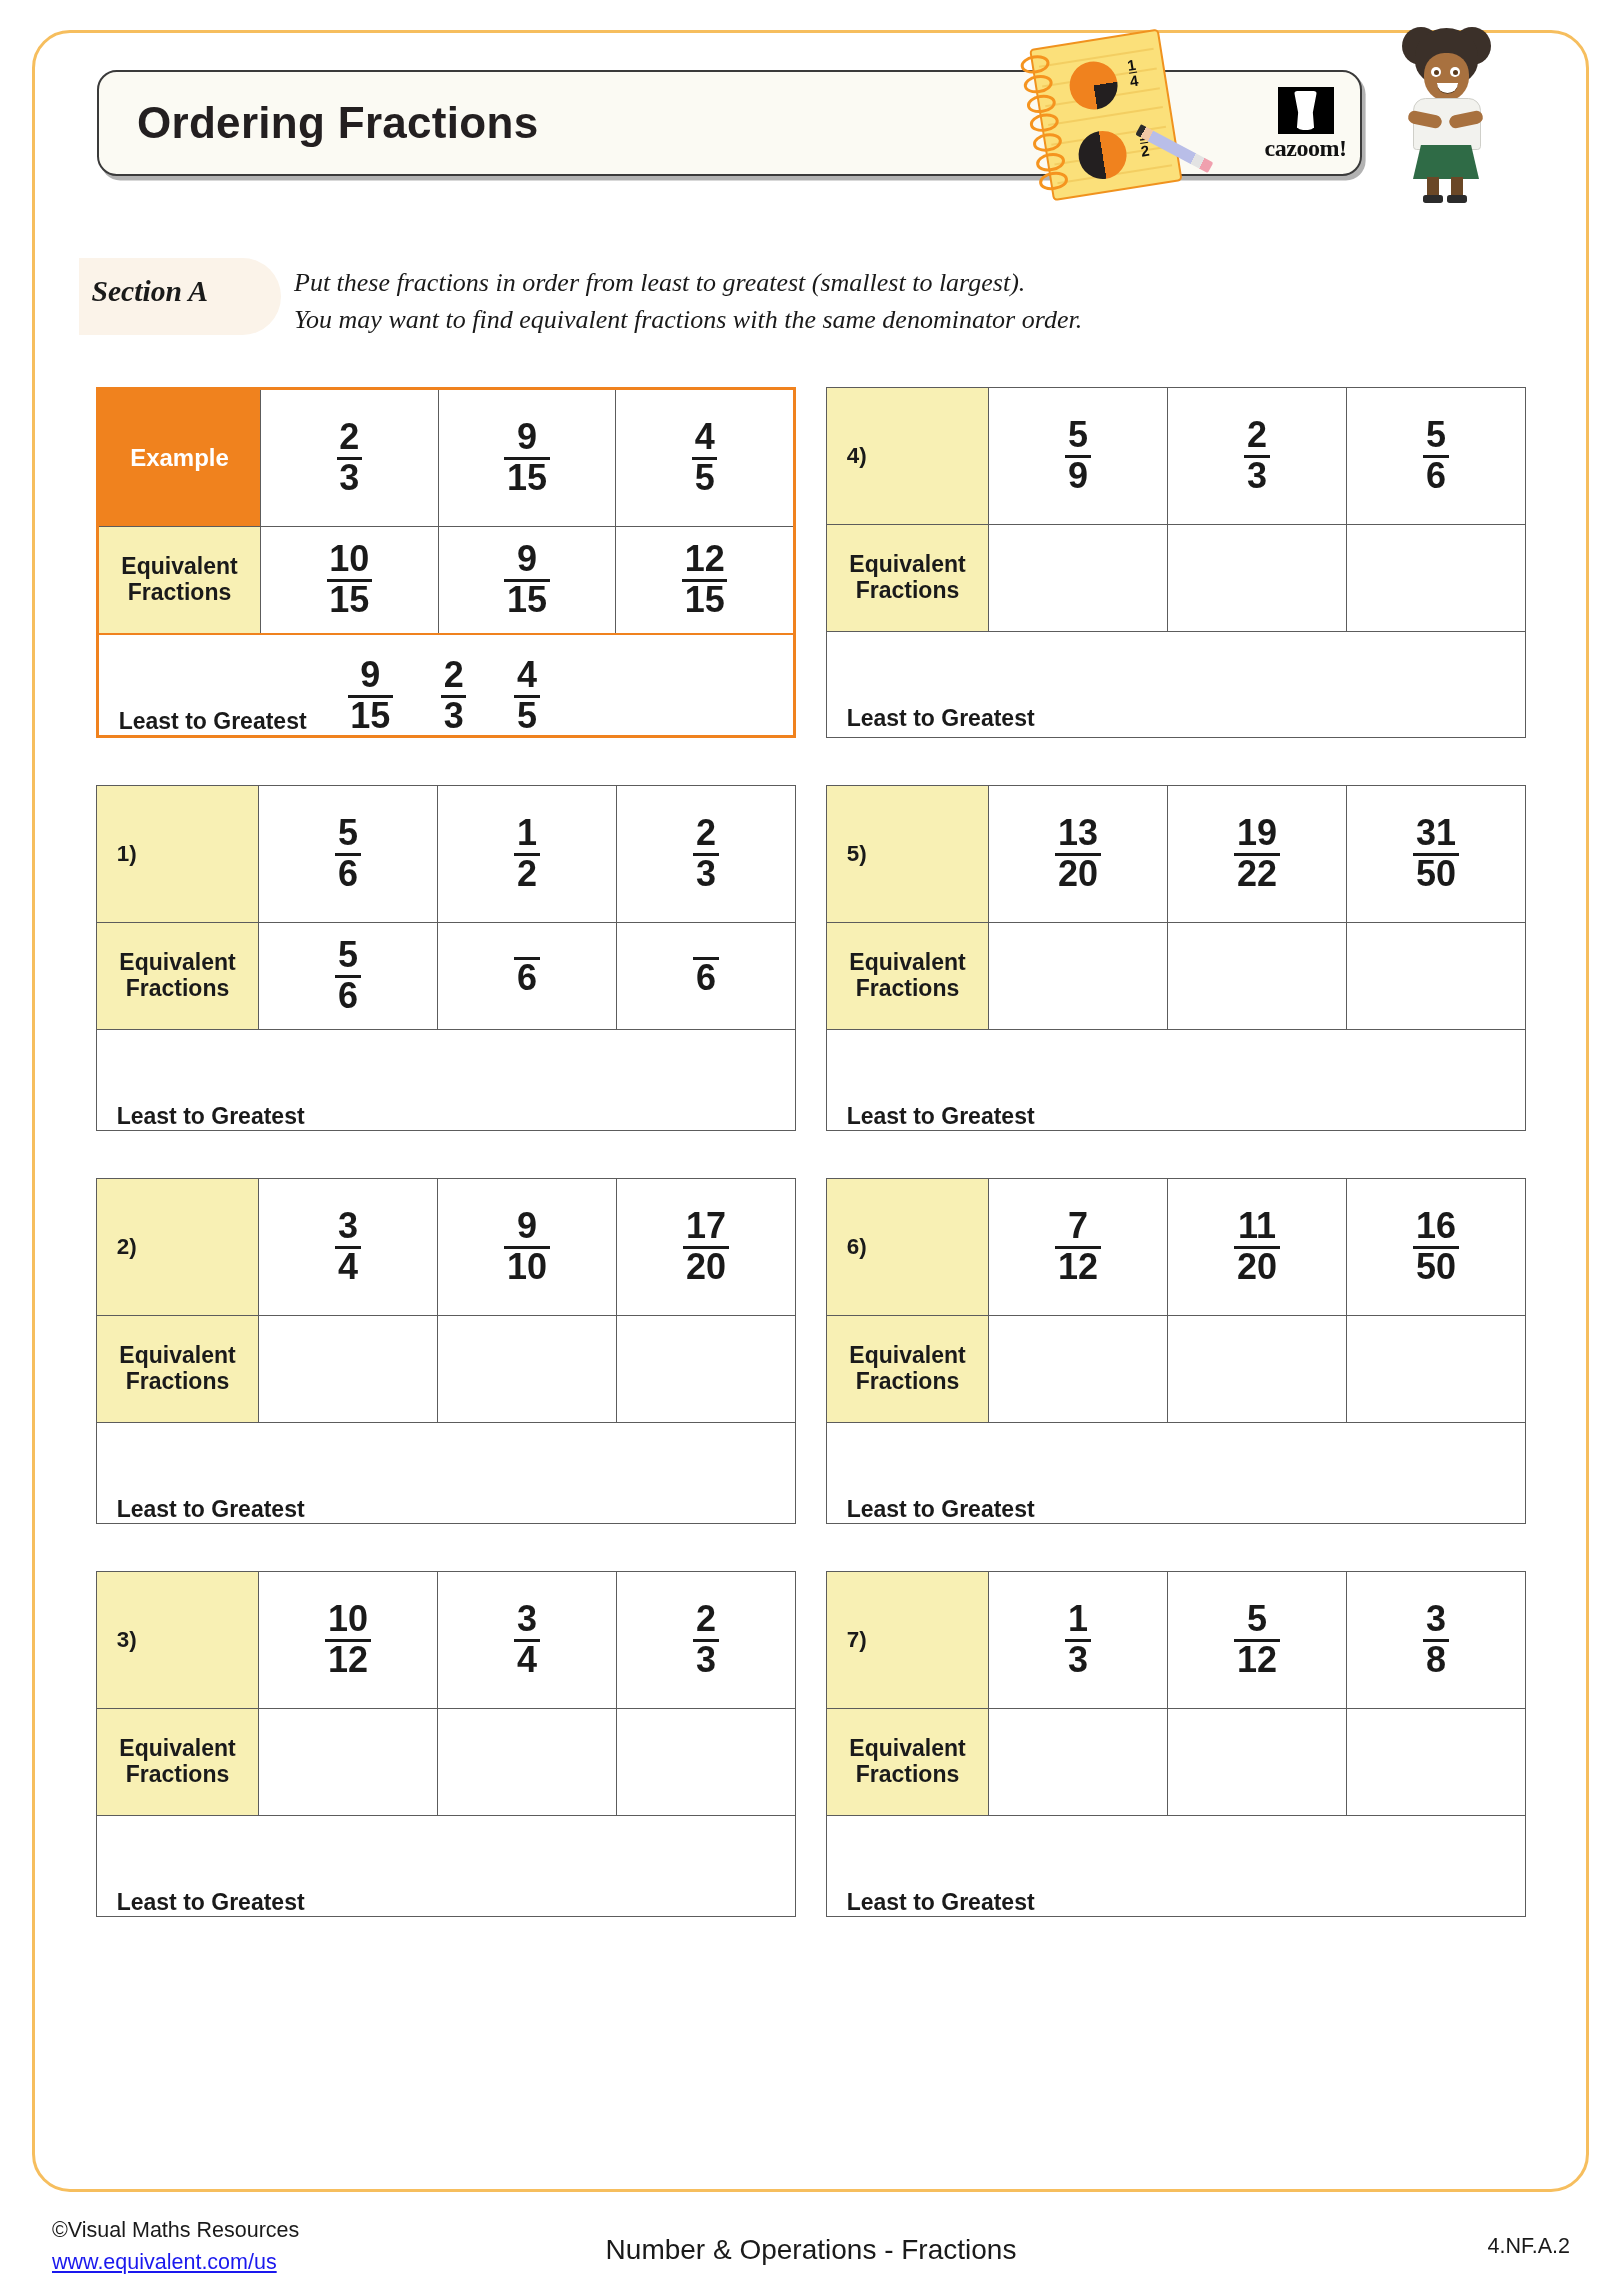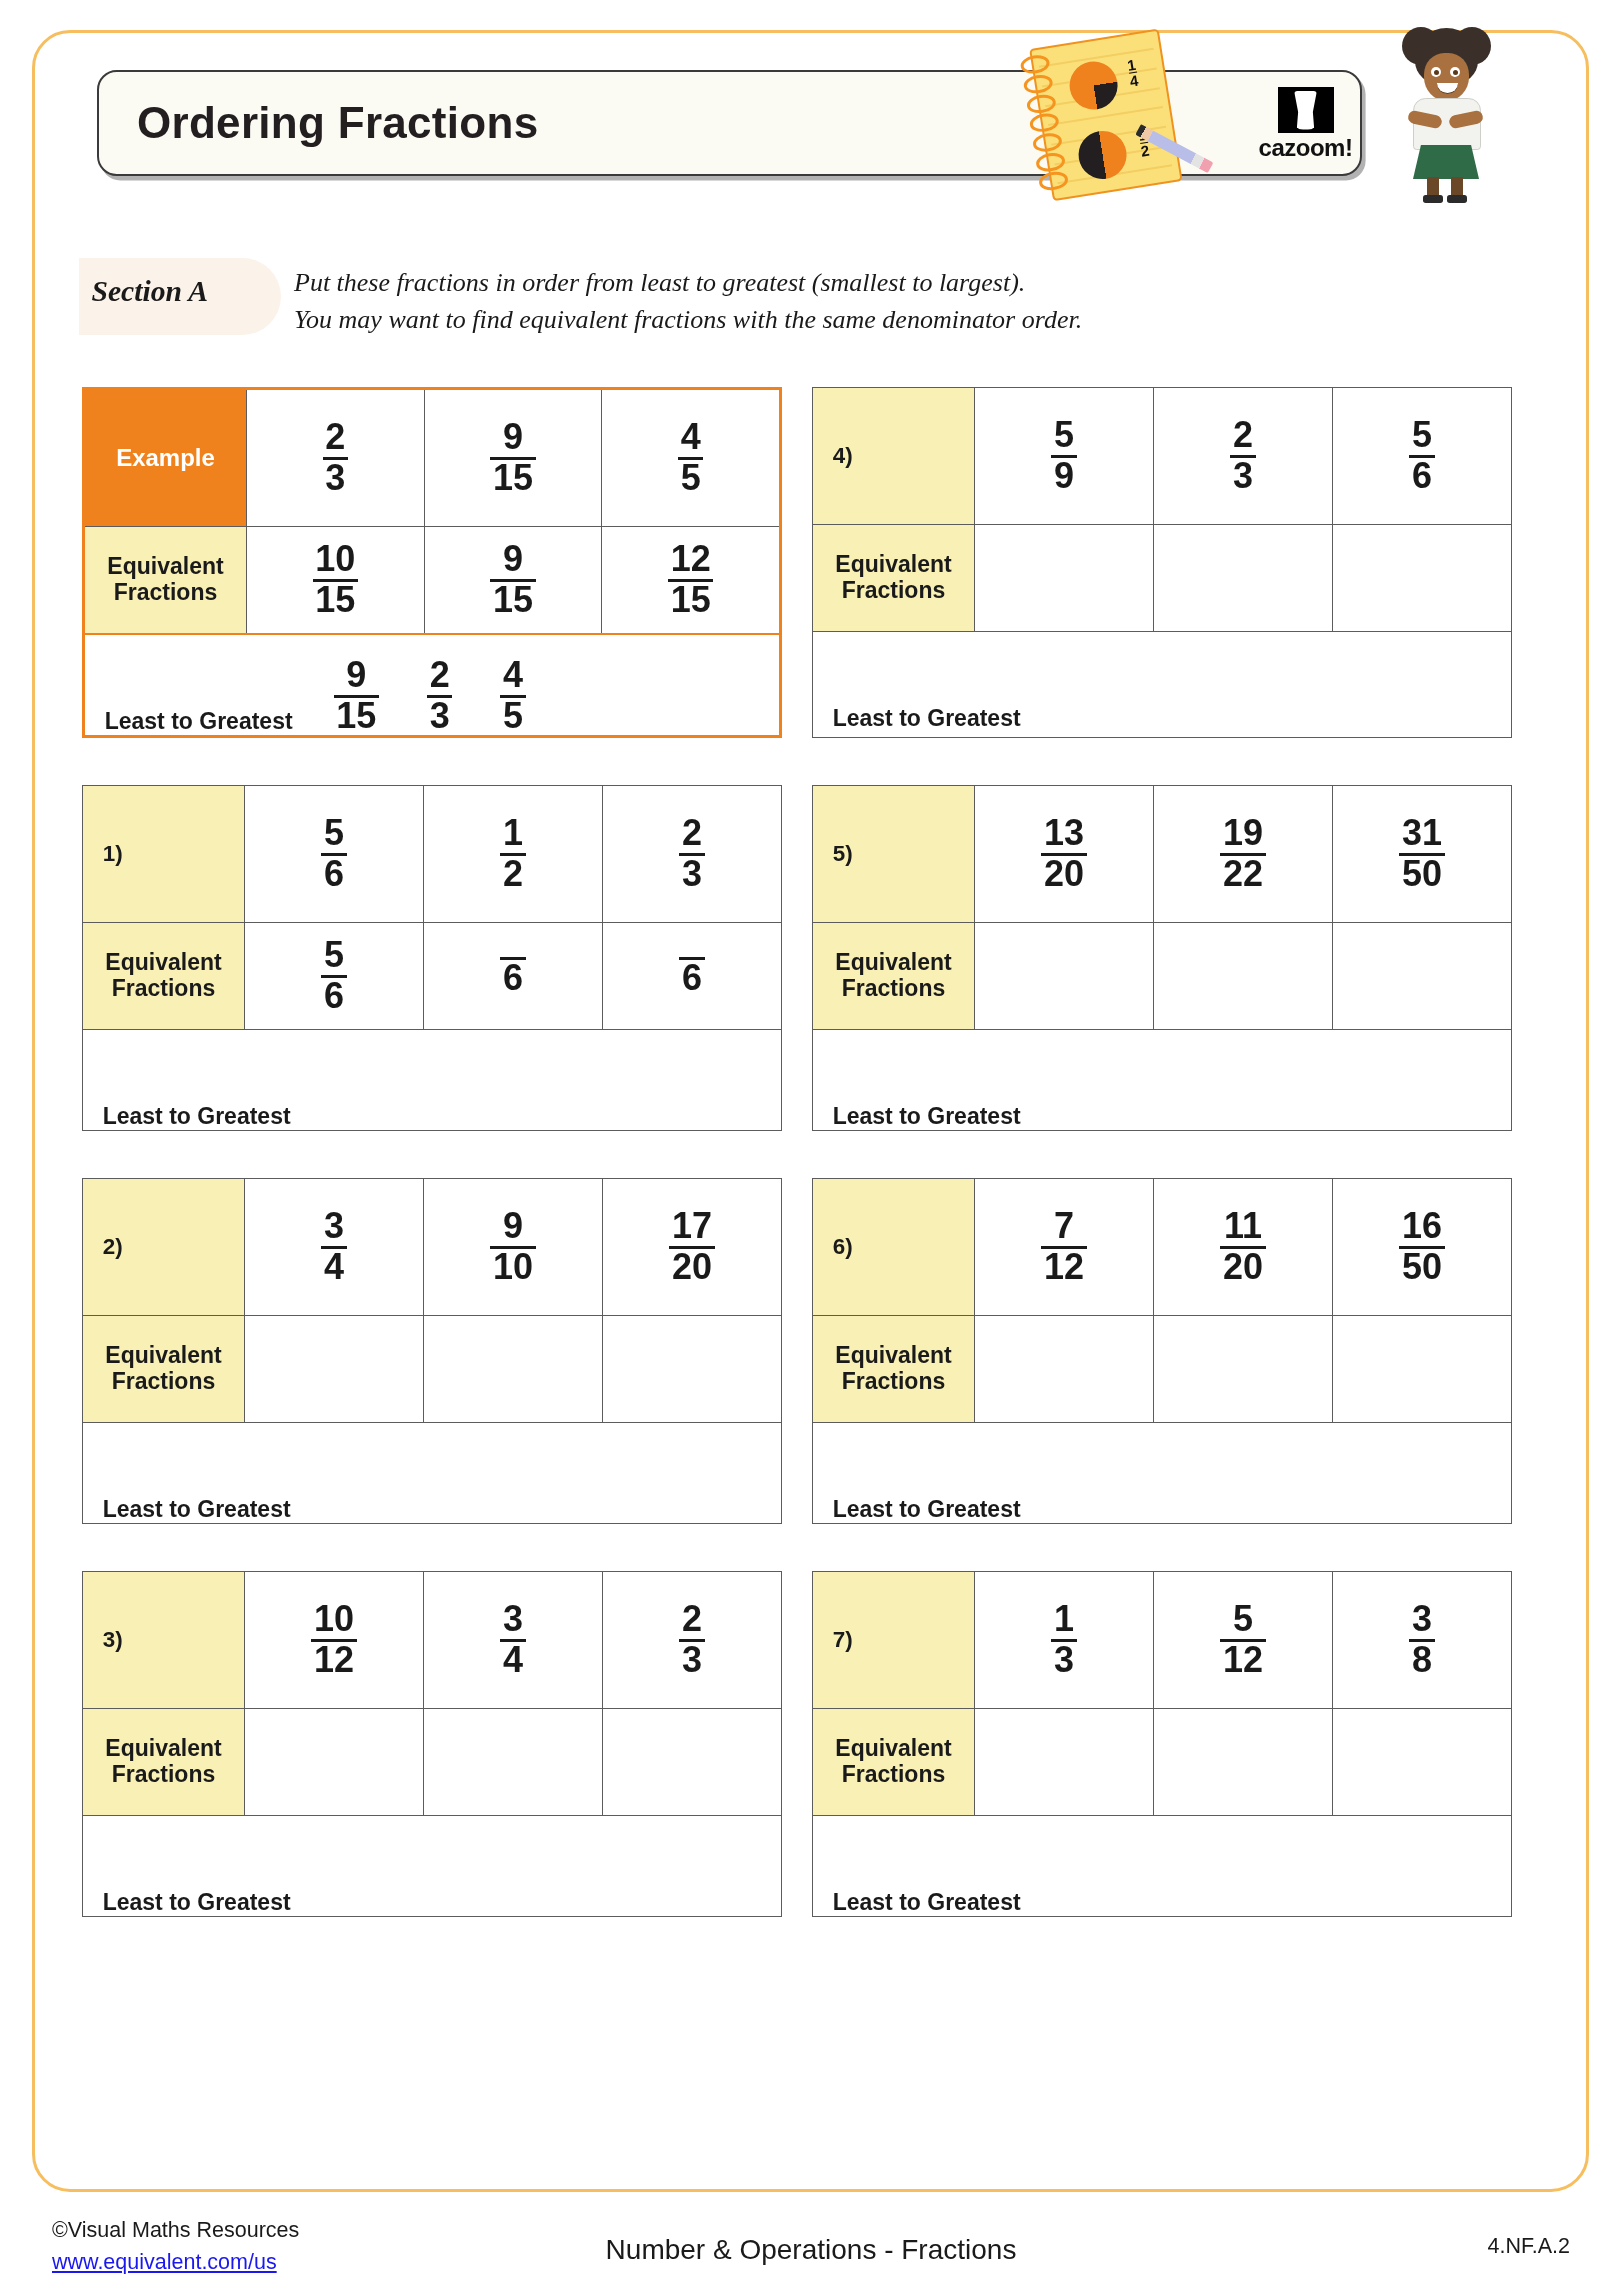--- a/index.html
+++ b/index.html
@@ -47,21 +47,21 @@
   .caz-sq{
     width:56px;height:51px;background:#000;
     display:flex;align-items:center;justify-content:center;
   }
   .caz-cup{
     width:23px;height:39px;background:#fff;
     border-radius:3.6px 3.6px 9px 9px;
     clip-path:polygon(0 0,100% 0,82% 55%,88% 100%,12% 100%,18% 55%);
   }
   .caz-word{
-    font-family:Liberation Sans, sans-serif;
+    font-family:Liberation Serif, serif;
     font-weight:bold;font-size:24px;color:#111;
     letter-spacing:-0.5px;margin-top:0.9px;
   }
 
   
   .notepad{
     position:absolute;left:1028px;top:39px;
     width:143px;height:161px;
     transform:rotate(-9deg);
   }
@@ -123,21 +123,21 @@
     font-weight:bold;font-style:italic;font-size:29.6px;color:#1A1A1A;
   }
   .section-instructions{
     position:absolute;left:215px;top:7.2px;
     font-family:"Liberation Serif",serif;
     font-style:italic;font-size:26px;color:#1A1A1A;line-height:1.42;
   }
 
   
   .grid{
-    position:absolute;left:82px;top:387px;
+    position:absolute;left:96px;top:387px;
     width:1431px;
     display:grid;
     grid-template-columns:700px 700px;
     column-gap:30px;
     row-gap:47px;
   }
   .qbox{
     box-sizing:border-box;
     border:1.8px solid #5C5C5C;
     background:#fff;

